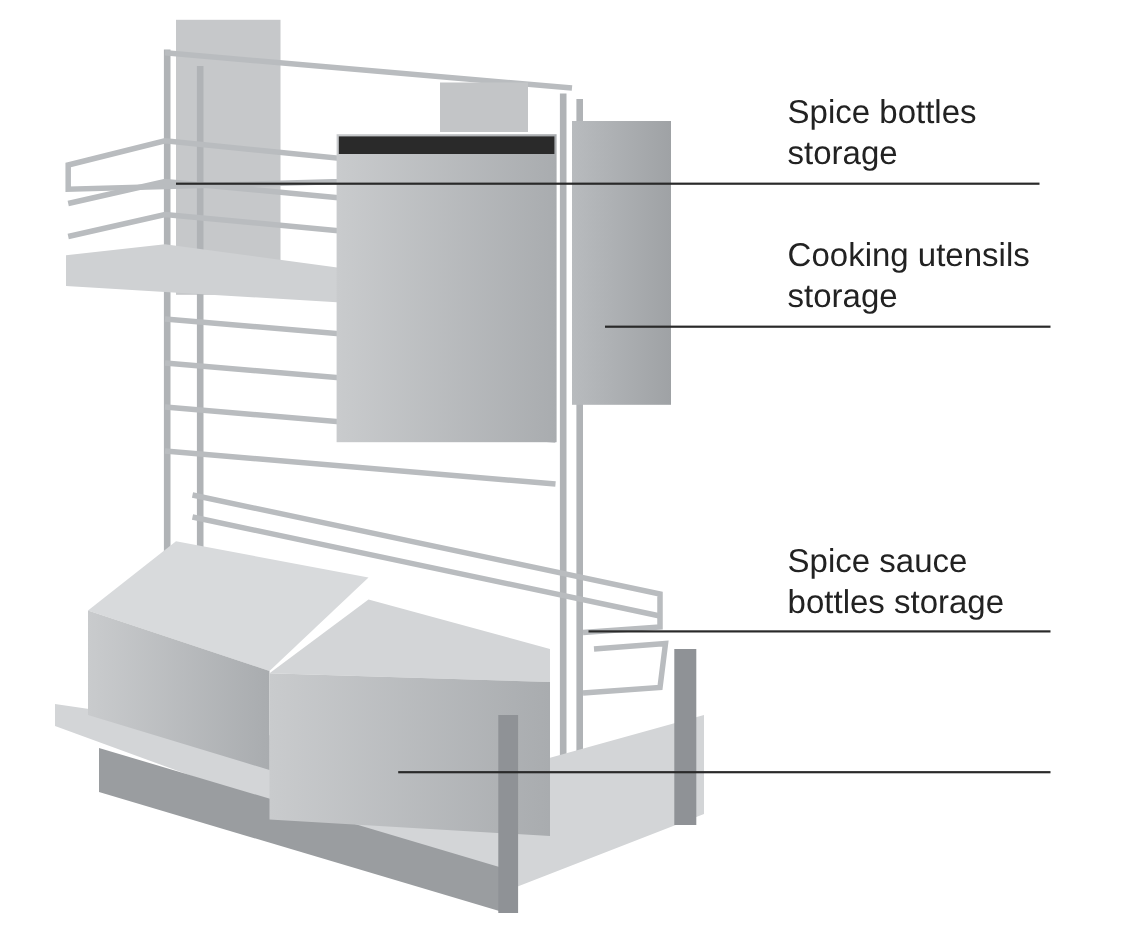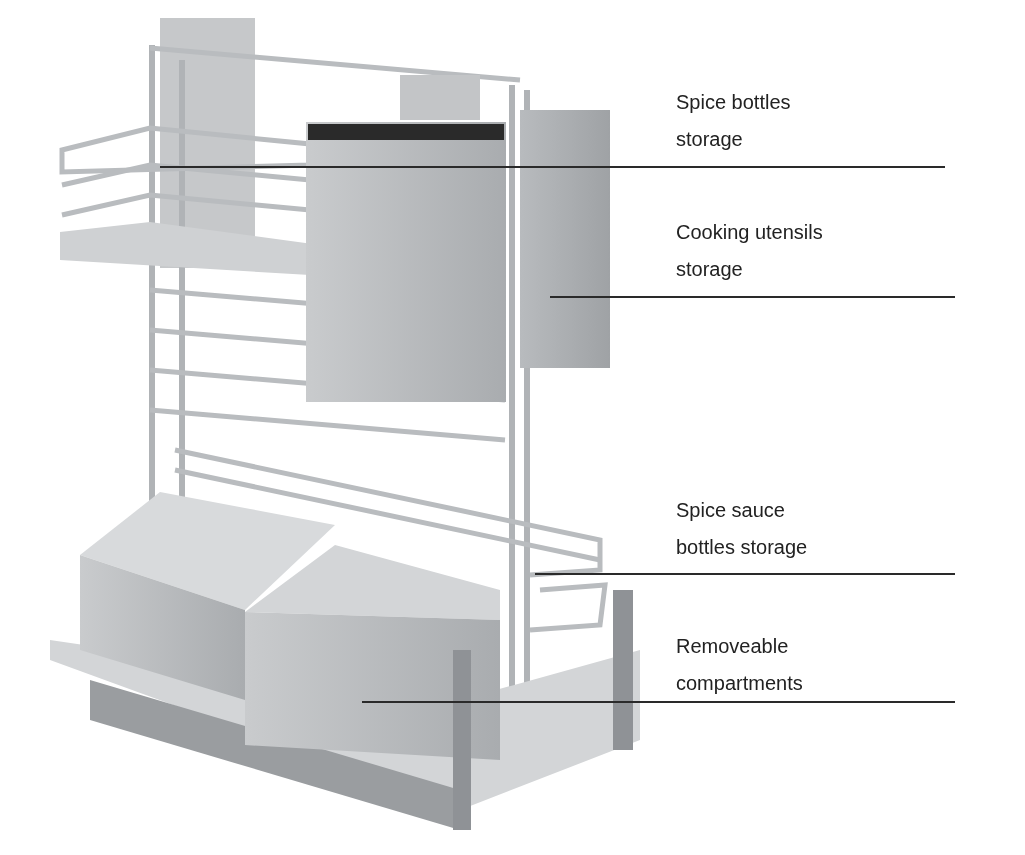--- a/index.html
+++ b/index.html
@@ -1,18 +1,18 @@
 <!DOCTYPE html>
 <html><head>
 <meta charset="utf-8">
 <style>
   html,body{margin:0;padding:0;background:#fff;}
   body{width:1025px;height:855px;position:relative;overflow:hidden;font-family:"Liberation Sans",sans-serif;}
   #stage{position:absolute;left:0;top:0;width:1025px;height:855px;}
-  .label{position:absolute;left:676px;font-size:20px;line-height:37px;color:#222;white-space:pre-line;}
+  .label{position:absolute;left:716px;font-size:30px;line-height:37px;color:#222;white-space:pre-line;}
   .leader{position:absolute;height:2px;background:#2a2a2a;}
 </style>
 </head>
 <body>
 
 <div id="stage">
   <svg width="1025" height="855" style="position:absolute;left:0;top:0">
     <defs>
       <linearGradient id="bin" x1="0" x2="1">
           <stop offset="0" stop-color="#c9cbcd"></stop>
@@ -74,16 +74,14 @@
   <div class="leader" style="top:166px;left:160px;width:785px"></div>
 
   <div class="label" style="top:214px">Cooking utensils
 storage</div>
   <div class="leader" style="top:296px;left:550px;width:405px"></div>
 
   <div class="label" style="top:492px">Spice sauce
 bottles storage</div>
   <div class="leader" style="top:573px;left:535px;width:420px"></div>
 
-  <div class="label" style="top:628px">Removeable
-compartments</div>
   <div class="leader" style="top:701px;left:362px;width:593px"></div>
 </div>
 
 </body></html>

